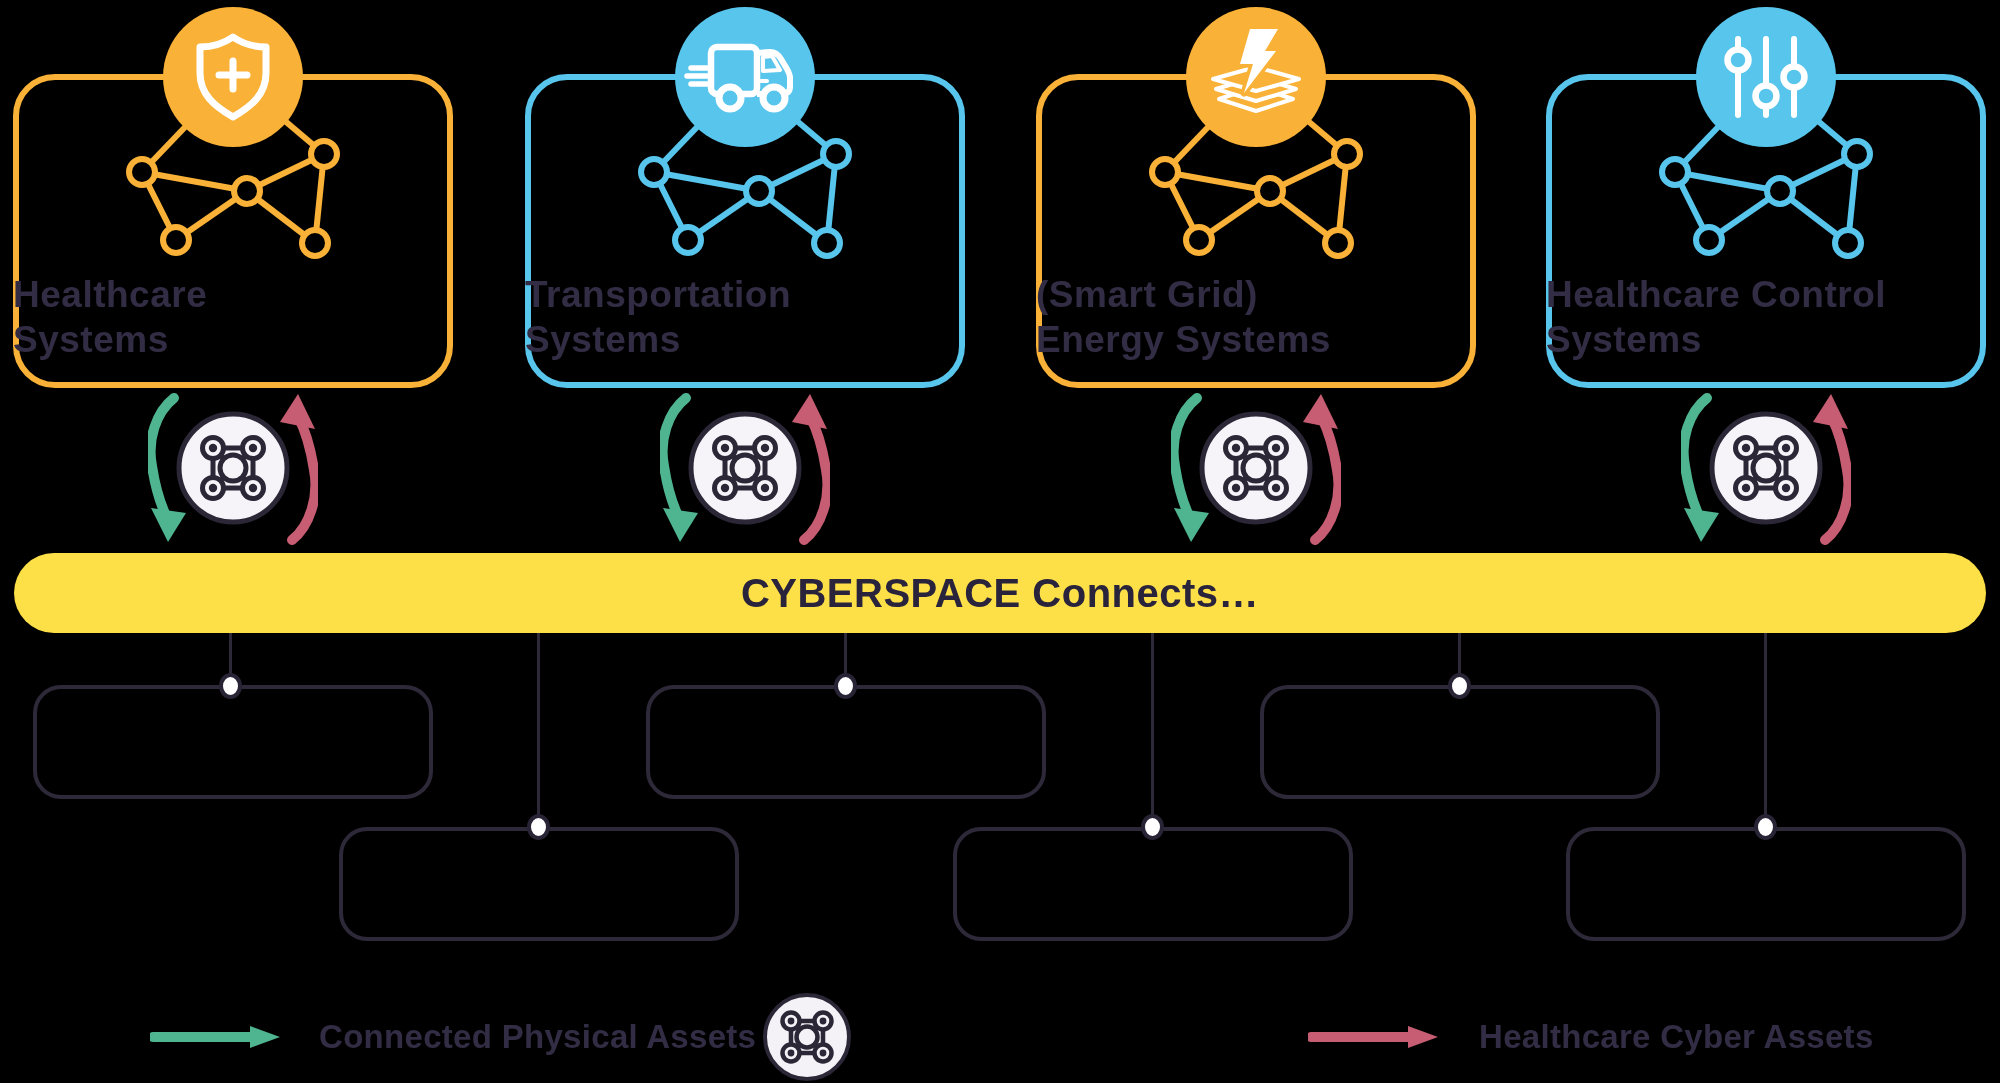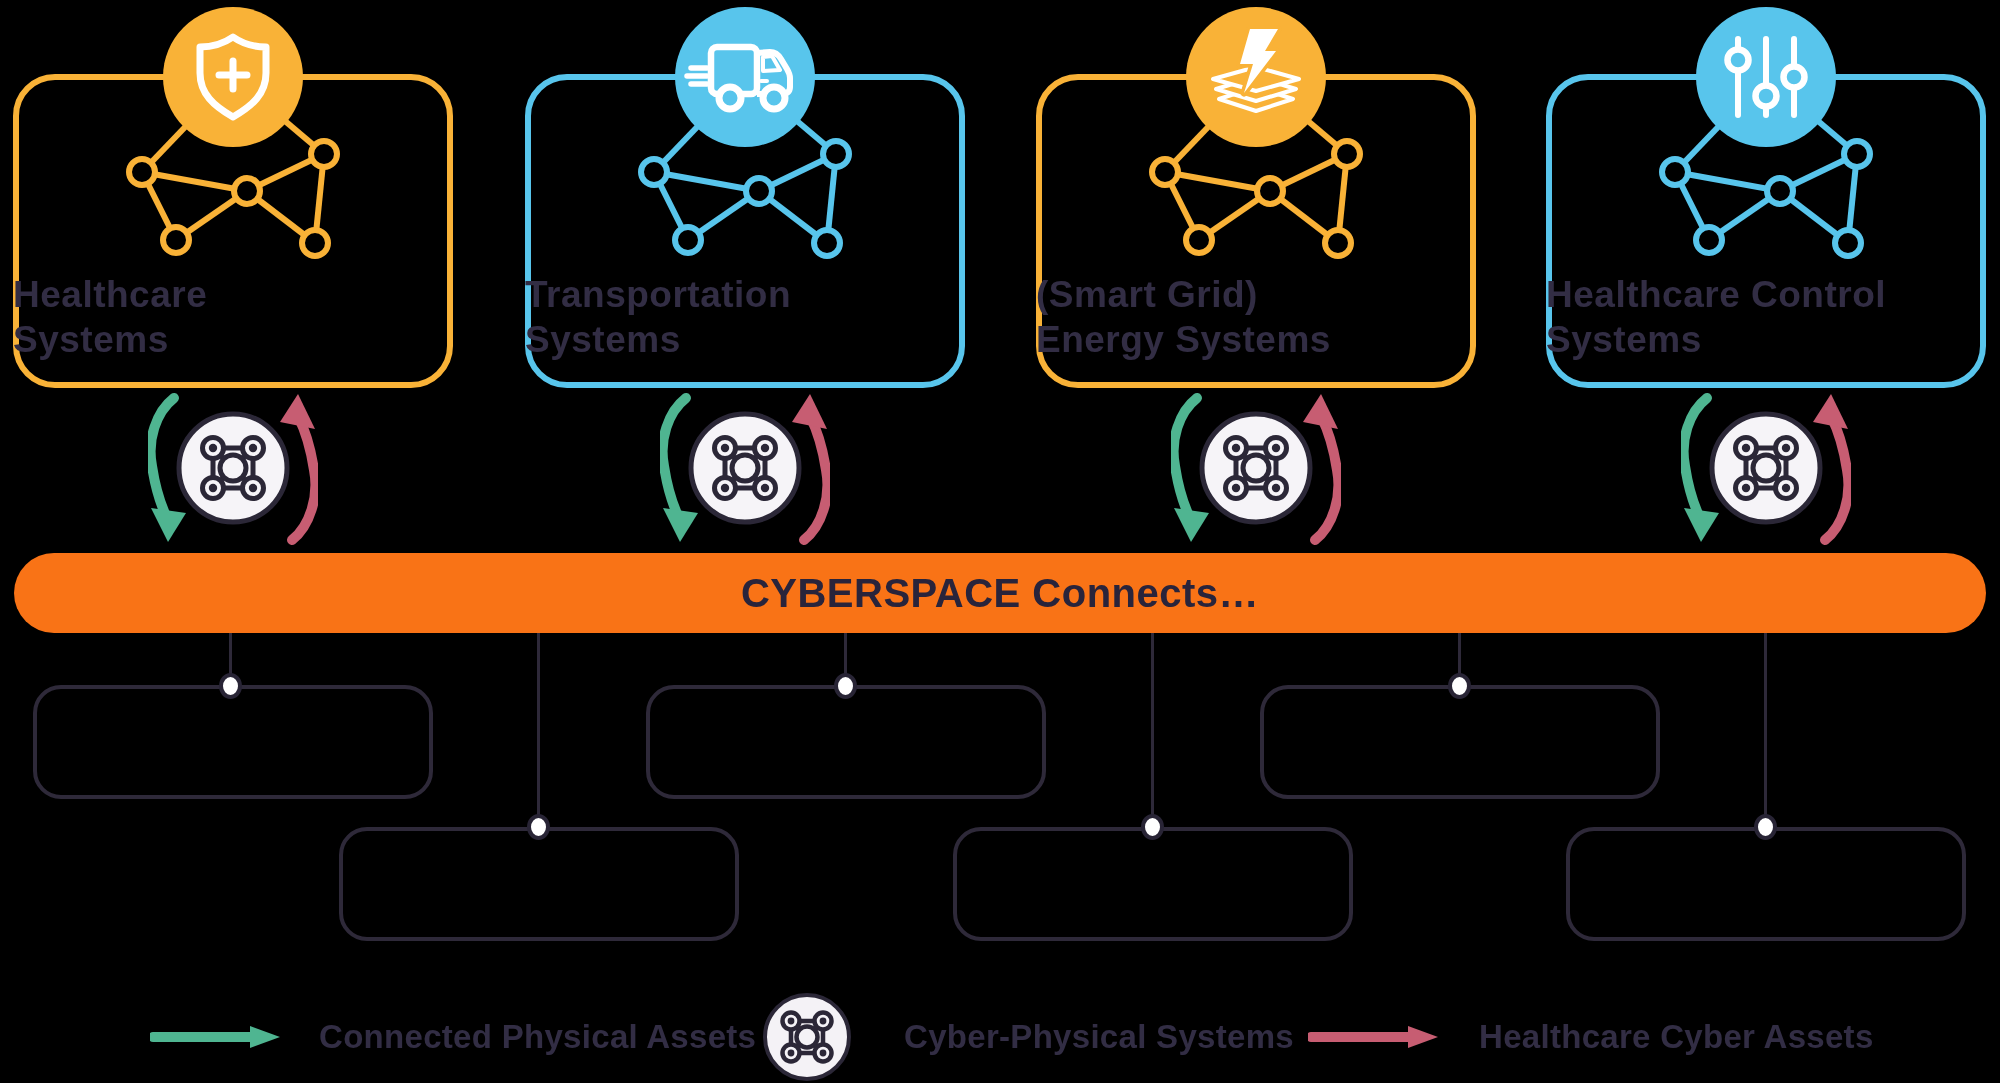--- a/index.html
+++ b/index.html
@@ -21,21 +21,21 @@
   .sys-icon svg{width:140px;height:140px;}
   .sys-title{
     position:absolute;left:0;top:272px;width:440px;text-align:left;
     font-size:37px;font-weight:700;line-height:45px;color:#322D44;letter-spacing:.5px;
   }
   .sys-title span{display:block;}
   .cps{position:absolute;left:135px;top:390px;width:170px;height:160px;}
   
   .bar{
     position:absolute;left:14px;top:553px;width:1972px;height:80px;border-radius:40px;
-    background:#f97316;display:flex;align-items:center;justify-content:center;z-index:3;
+    background:#fde047;display:flex;align-items:center;justify-content:center;z-index:3;
   }
   .bar-label{font-size:40px;font-weight:700;color:#29243B;letter-spacing:.5px;}
   
   .vline{position:absolute;width:3px;background:#2E2939;z-index:1;}
   .slot{
     position:absolute;width:400px;height:114px;box-sizing:border-box;
     border:4px solid #2E2939;border-radius:28px;background:transparent;z-index:1;
   }
   .dot{
     position:absolute;width:23px;height:26px;box-sizing:border-box;border-radius:50%;
@@ -249,21 +249,20 @@
 
   <svg class="legend-arrow" style="left:150px;" viewBox="0 0 132 24">
     <line x1="3" y1="12" x2="100" y2="12" stroke="#4FB591" stroke-width="10" stroke-linecap="round"></line>
     <polygon points="100,1 100,23 130,12" fill="#4FB591"></polygon>
   </svg>
   <div class="legend-label" style="left:291px;">Connected Physical Assets</div>
 
   <svg class="legend-cps" viewBox="0 0 90 90">
       <use href="#cps-small"></use>
     </svg>
-  <div class="legend-label" style="left:876px;">Cyber-Physical Systems</div>
 
   <svg class="legend-arrow" style="left:1308px;" viewBox="0 0 132 24">
     <line x1="3" y1="12" x2="100" y2="12" stroke="#C75D72" stroke-width="10" stroke-linecap="round"></line>
     <polygon points="100,1 100,23 130,12" fill="#C75D72"></polygon>
   </svg>
   <div class="legend-label" style="left:1451px;">Healthcare Cyber Assets</div>
 
 </div>
 
 </body></html>

